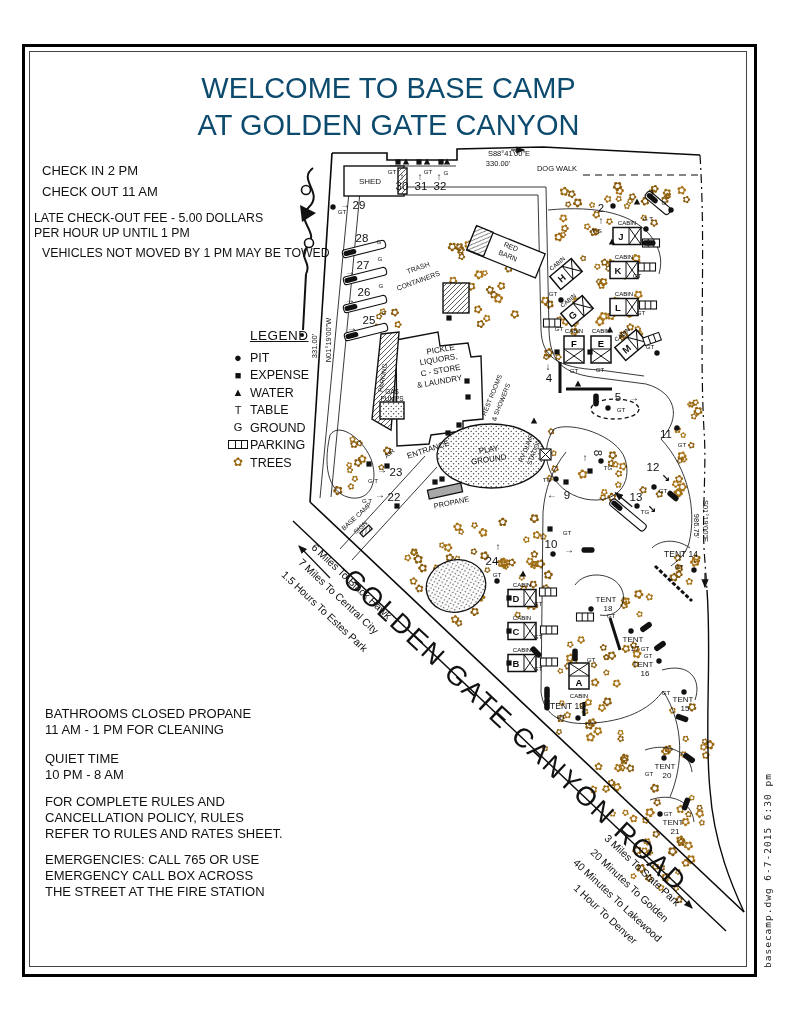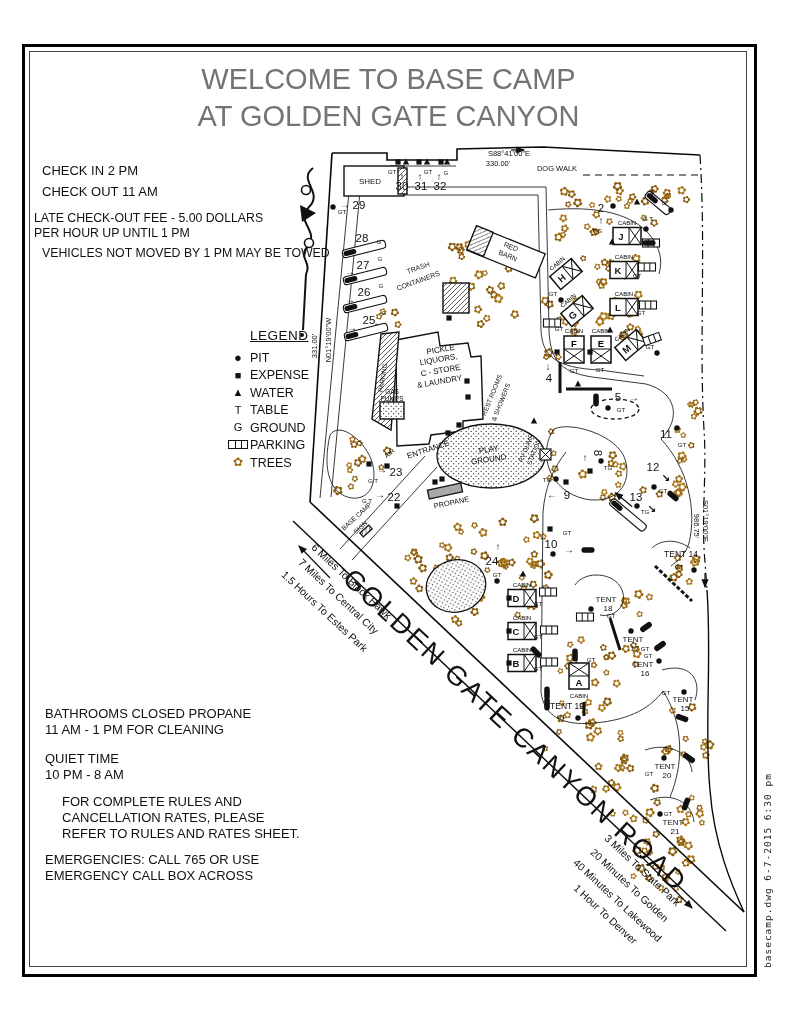--- a/index.html
+++ b/index.html
@@ -1,27 +1,27 @@
 <!DOCTYPE html>
 <html><head>
 <meta charset="utf-8">
 <style>
   html,body{margin:0;padding:0;background:#e8e8e8}
   .page{position:relative;width:791px;height:1024px;background:#fff;font-family:"Liberation Sans",sans-serif;color:#111;overflow:hidden;margin:0 auto}
   .frame{position:absolute;pointer-events:none}
   .frame.outer{left:22px;top:44px;width:729px;height:927px;border:3.5px solid #000}
   .frame.inner{left:29px;top:51px;width:716px;height:914px;border:1px solid #444}
-  .title{position:absolute;left:22px;top:61px;width:733px;text-align:center;font-size:29px;line-height:37px;color:#737373}
+  .title{position:absolute;left:22px;top:70px;width:733px;text-align:center;font-size:29px;line-height:37px;color:#0c4a6e}
   .tb{position:absolute;white-space:nowrap}
   .check{left:42px;top:160px;font-size:13px;line-height:21px}
   .late{left:34px;top:211px;font-size:12.3px;line-height:15px}
   .veh{left:42px;top:246px;font-size:12.3px;line-height:15px}
   .bath{left:45px;top:706px;font-size:13px;line-height:16px}
   .quiet{left:45px;top:751px;font-size:13px;line-height:16px}
-  .rules{left:62px;top:794px;font-size:13px;line-height:16px}
+  .rules{left:45px;top:794px;font-size:13px;line-height:16px}
   .emerg{left:45px;top:852px;font-size:13px;line-height:16px}
   .legend{position:absolute;left:226px;top:328px;font-size:12.5px}
   .legend .hd{font-size:13.5px;text-decoration:underline;margin:0 0 6px 24px;letter-spacing:.5px}
   .lrow{display:flex;align-items:center;height:17.5px}
   .ic{width:24px;text-align:center;font-size:11px;line-height:17px}
   .ic.big{font-size:13px}
   .ic.tree{color:#9c6a12;font-size:12px}
   .pk{display:inline-block;width:20px;height:9px;border:1.2px solid #111;position:relative;box-sizing:border-box}
   .pk i{position:absolute;top:0;bottom:0;width:0;border-left:1.2px solid #111}
   .pk i:nth-child(1){left:6px}.pk i:nth-child(2){left:12px}
@@ -87,26 +87,27 @@
   <div class="tb bath">
     <div>BATHROOMS CLOSED PROPANE</div>
     <div>11 AM - 1 PM FOR CLEANING</div>
   </div>
   <div class="tb quiet">
     <div>QUIET TIME</div>
     <div>10 PM - 8 AM</div>
   </div>
   <div class="tb rules">
     <div>FOR COMPLETE RULES AND</div>
-    <div>CANCELLATION RATES, PLEASE</div>
+    <div>CANCELLATION POLICY, RULES</div>
     <div>REFER TO RULES AND RATES SHEET.</div>
   </div>
   <div class="tb emerg">
     <div>EMERGENCIES: CALL 765 OR USE</div>
     <div>EMERGENCY CALL BOX ACROSS</div>
+    <div>THE STREET AT THE FIRE STATION</div>
   </div>
 
   <svg id="map-svg" width="791" height="1024" viewBox="0 0 791 1024">
       <defs>
         <pattern id="hatch" width="5" height="5" patternUnits="userSpaceOnUse">
           <rect width="5" height="5" fill="#fff"></rect>
           <path d="M0,5 L5,0" stroke="#333" stroke-width="0.8"></path>
         </pattern>
         <pattern id="stip" width="5" height="5" patternUnits="userSpaceOnUse">
           <rect width="5" height="5" fill="#fff"></rect>

